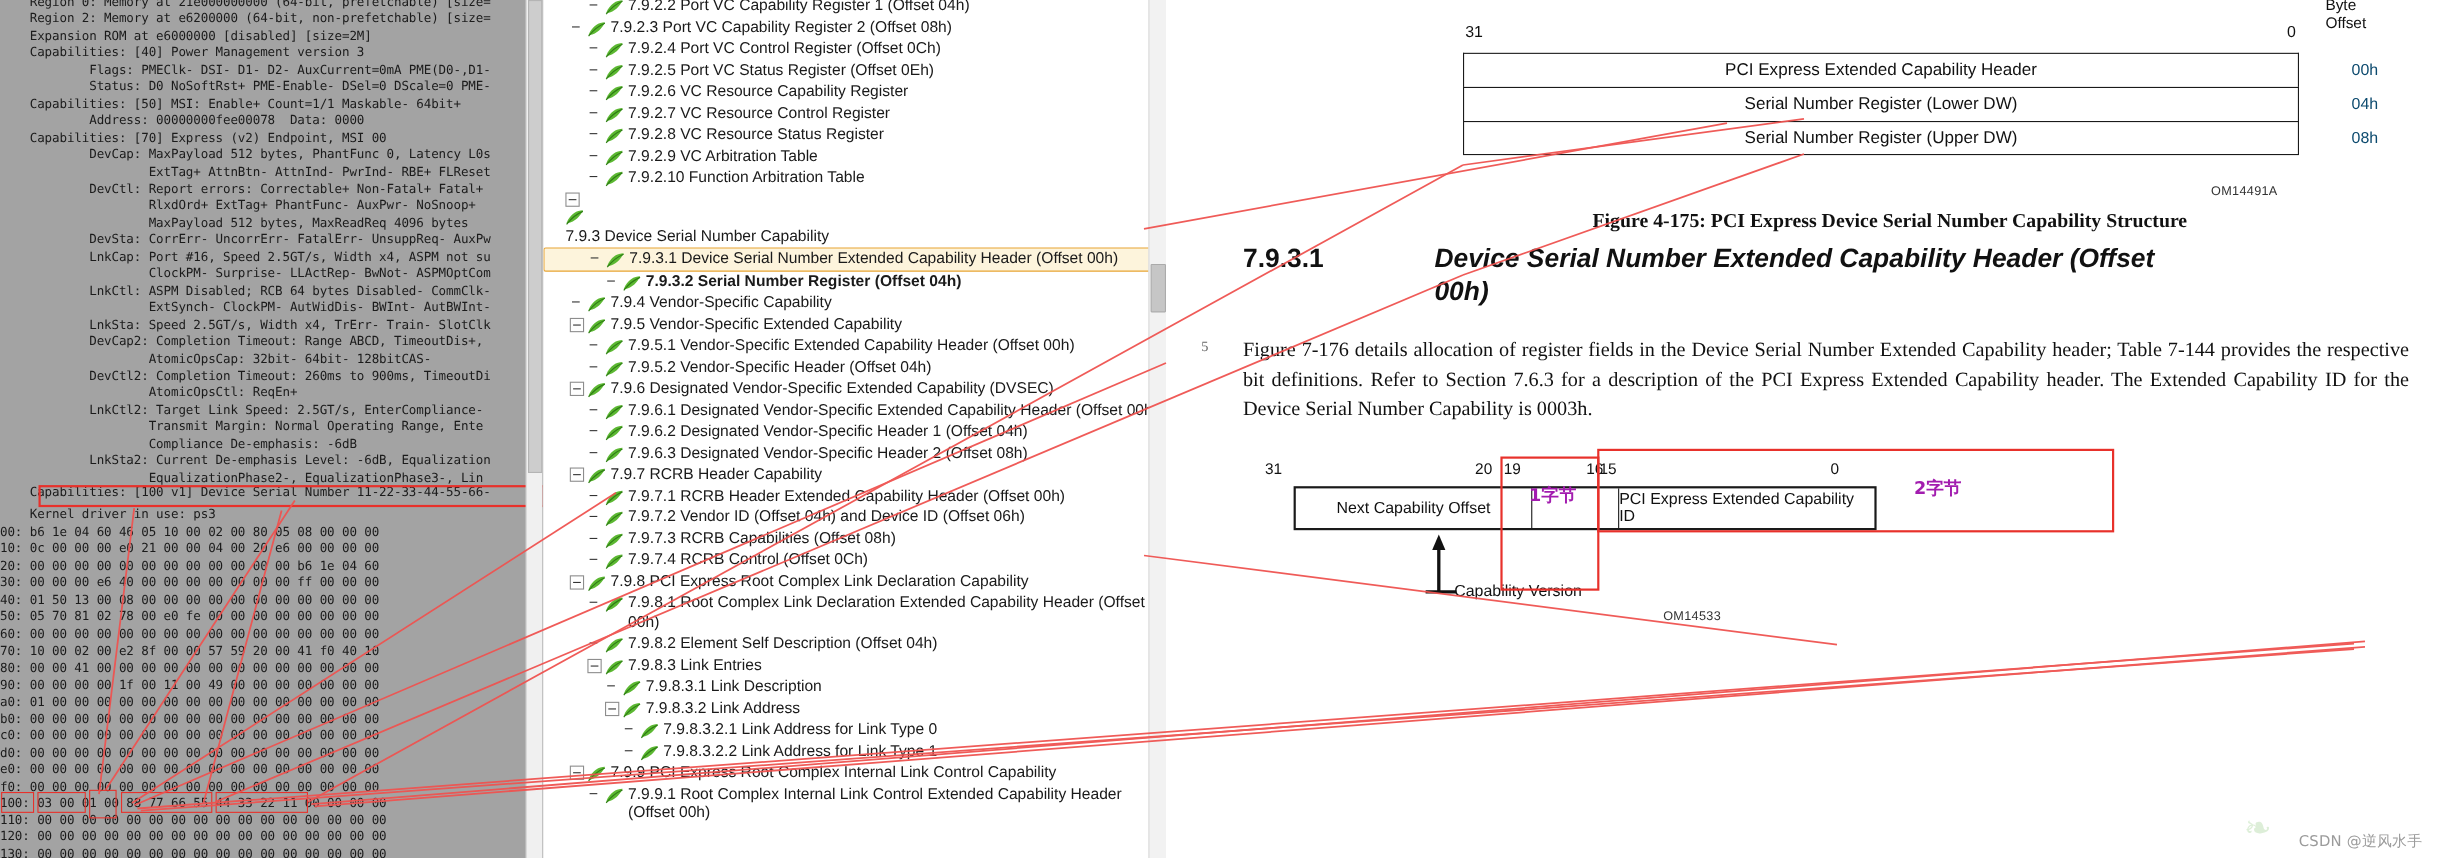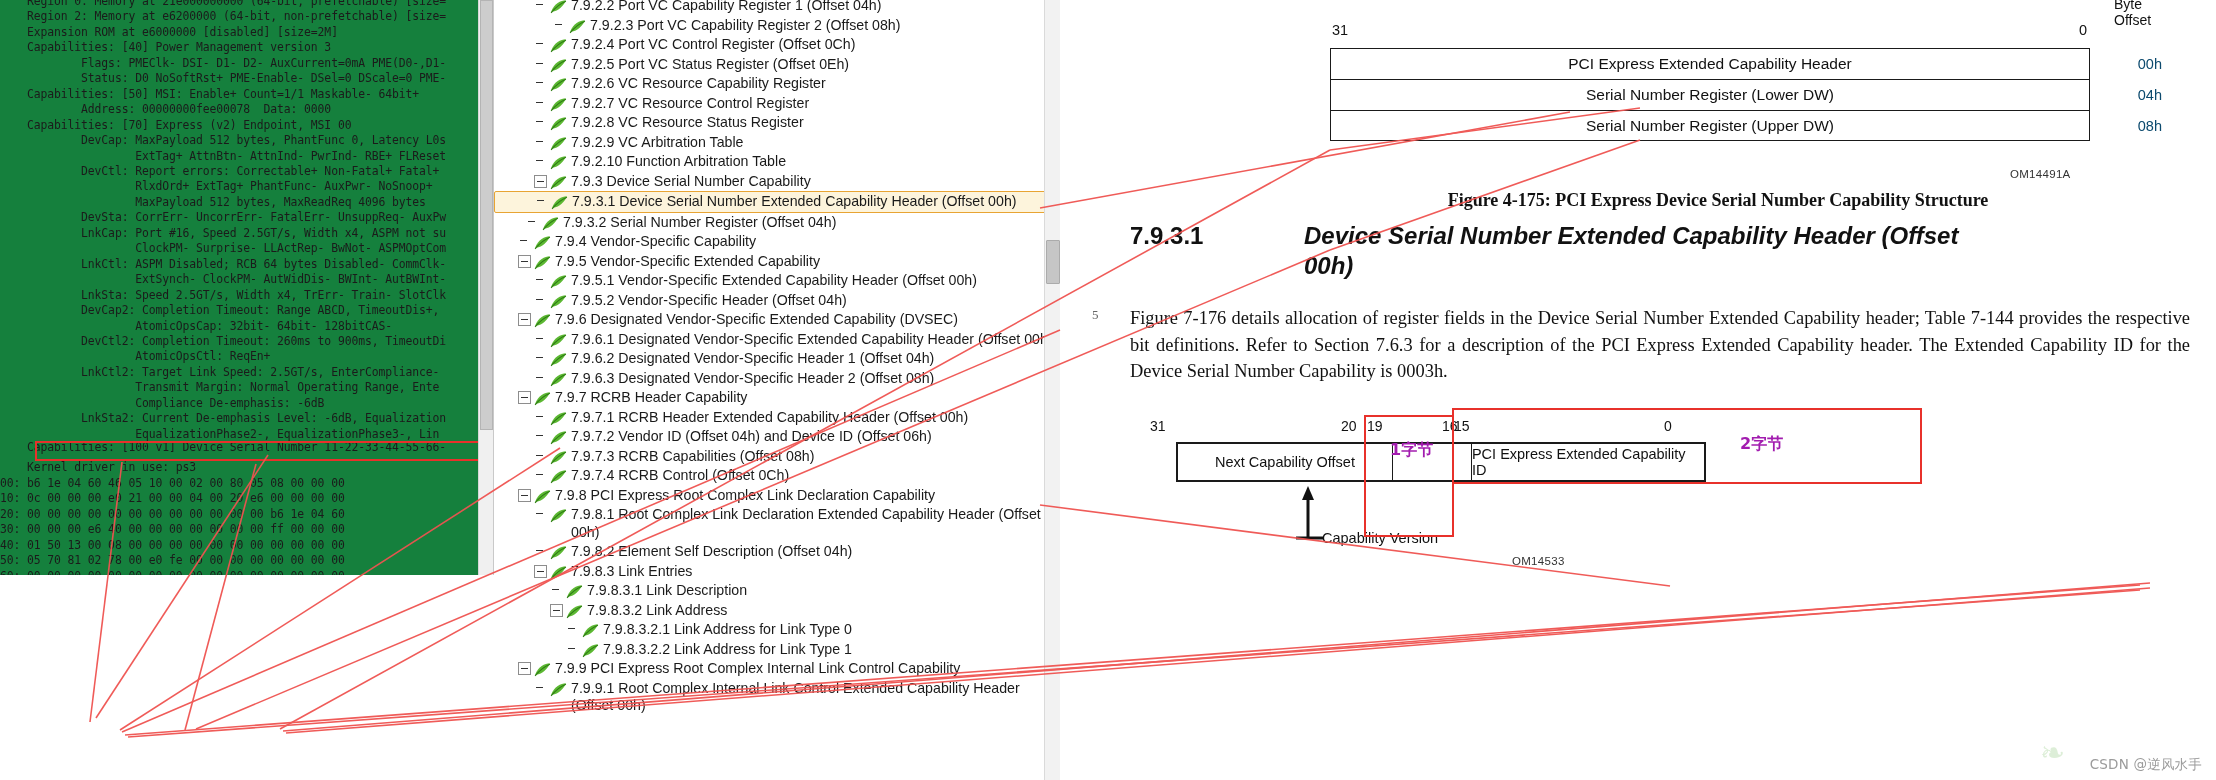--- a/index.html
+++ b/index.html
@@ -7,22 +7,22 @@
     margin: 0; padding: 0;
     width: 2216px; height: 780px;
     overflow: hidden;
     background: #ffffff;
     font-family: "Liberation Sans", sans-serif;
   }
   #root { position: relative; width: 2216px; height: 780px; background:#fff; }
 
   
   #terminal-pane {
-    position: absolute; left: 0; top: 0; width: 494px; height: 575px;
-    background: #15803d; overflow: hidden;
+    position: absolute; left: 0; top: 0; width: 494px; height: 780px;
+    background: #a3a3a3; overflow: hidden;
     border-right: 1px solid #c9c9c9;
   }
   #terminal-text {
     position: absolute; left: 0; top: -6px;
     font-family: "DejaVu Sans Mono", "Liberation Mono", monospace;
     font-size: 11.4px; line-height: 15.45px;
     color: #1b1b1b;
     white-space: pre;
     letter-spacing: -0.1px;
   }
@@ -240,21 +240,21 @@
   <div id="tree-pane">
     <div id="tree-list">
         <div class="tree-row" style="padding-left: 40px;">
           <span class="expander none"></span>
           <span class="bm-icon"><svg viewBox="0 0 16 14" width="17" height="15" aria-hidden="true">
               <path d="M1 12 C4 4, 10 1, 15 1 C13 6, 8 11, 2 12 Z" fill="#5cb832"></path>
               <path d="M1 13 C5 8, 10 4, 15 2" stroke="#2e7d14" stroke-width="1" fill="none"></path>
             </svg></span>
           <span class="tree-label">7.9.2.2 Port VC Capability Register 1 (Offset 04h)</span>
         </div>
-        <div class="tree-row" style="padding-left: 59px; justify-content: center;">
+        <div class="tree-row" style="padding-left: 24px; justify-content: center;">
           <span class="expander none"></span>
           <span class="bm-icon"><svg viewBox="0 0 16 14" width="17" height="15" aria-hidden="true">
               <path d="M1 12 C4 4, 10 1, 15 1 C13 6, 8 11, 2 12 Z" fill="#5cb832"></path>
               <path d="M1 13 C5 8, 10 4, 15 2" stroke="#2e7d14" stroke-width="1" fill="none"></path>
             </svg></span>
           <span class="tree-label">7.9.2.3 Port VC Capability Register 2 (Offset 08h)</span>
         </div>
         <div class="tree-row" style="padding-left: 40px;">
           <span class="expander none"></span>
           <span class="bm-icon"><svg viewBox="0 0 16 14" width="17" height="15" aria-hidden="true">
@@ -304,37 +304,37 @@
           <span class="tree-label">7.9.2.9 VC Arbitration Table</span>
         </div>
         <div class="tree-row" style="padding-left: 40px;">
           <span class="expander none"></span>
           <span class="bm-icon"><svg viewBox="0 0 16 14" width="17" height="15" aria-hidden="true">
               <path d="M1 12 C4 4, 10 1, 15 1 C13 6, 8 11, 2 12 Z" fill="#5cb832"></path>
               <path d="M1 13 C5 8, 10 4, 15 2" stroke="#2e7d14" stroke-width="1" fill="none"></path>
             </svg></span>
           <span class="tree-label">7.9.2.10 Function Arbitration Table</span>
         </div>
-        <div class="tree-row" style="padding-left: 40px;">
+        <div class="tree-row" style="padding-left: 20px; flex-direction: column;">
           <span class="expander "></span>
           <span class="bm-icon"><svg viewBox="0 0 16 14" width="17" height="15" aria-hidden="true">
               <path d="M1 12 C4 4, 10 1, 15 1 C13 6, 8 11, 2 12 Z" fill="#5cb832"></path>
               <path d="M1 13 C5 8, 10 4, 15 2" stroke="#2e7d14" stroke-width="1" fill="none"></path>
             </svg></span>
           <span class="tree-label">7.9.3 Device Serial Number Capability</span>
         </div>
         <div class="tree-row selected" style="padding-left: 40px;">
           <span class="expander none"></span>
           <span class="bm-icon"><svg viewBox="0 0 16 14" width="17" height="15" aria-hidden="true">
               <path d="M1 12 C4 4, 10 1, 15 1 C13 6, 8 11, 2 12 Z" fill="#5cb832"></path>
               <path d="M1 13 C5 8, 10 4, 15 2" stroke="#2e7d14" stroke-width="1" fill="none"></path>
             </svg></span>
           <span class="tree-label">7.9.3.1 Device Serial Number Extended Capability Header (Offset 00h)</span>
         </div>
-        <div class="tree-row" style="padding-left: 32px;">
+        <div class="tree-row" style="padding-left: 56px; font-weight: bold;">
           <span class="expander none"></span>
           <span class="bm-icon"><svg viewBox="0 0 16 14" width="17" height="15" aria-hidden="true">
               <path d="M1 12 C4 4, 10 1, 15 1 C13 6, 8 11, 2 12 Z" fill="#5cb832"></path>
               <path d="M1 13 C5 8, 10 4, 15 2" stroke="#2e7d14" stroke-width="1" fill="none"></path>
             </svg></span>
           <span class="tree-label">7.9.3.2 Serial Number Register (Offset 04h)</span>
         </div>
         <div class="tree-row" style="padding-left: 24px;">
           <span class="expander none"></span>
           <span class="bm-icon"><svg viewBox="0 0 16 14" width="17" height="15" aria-hidden="true">

